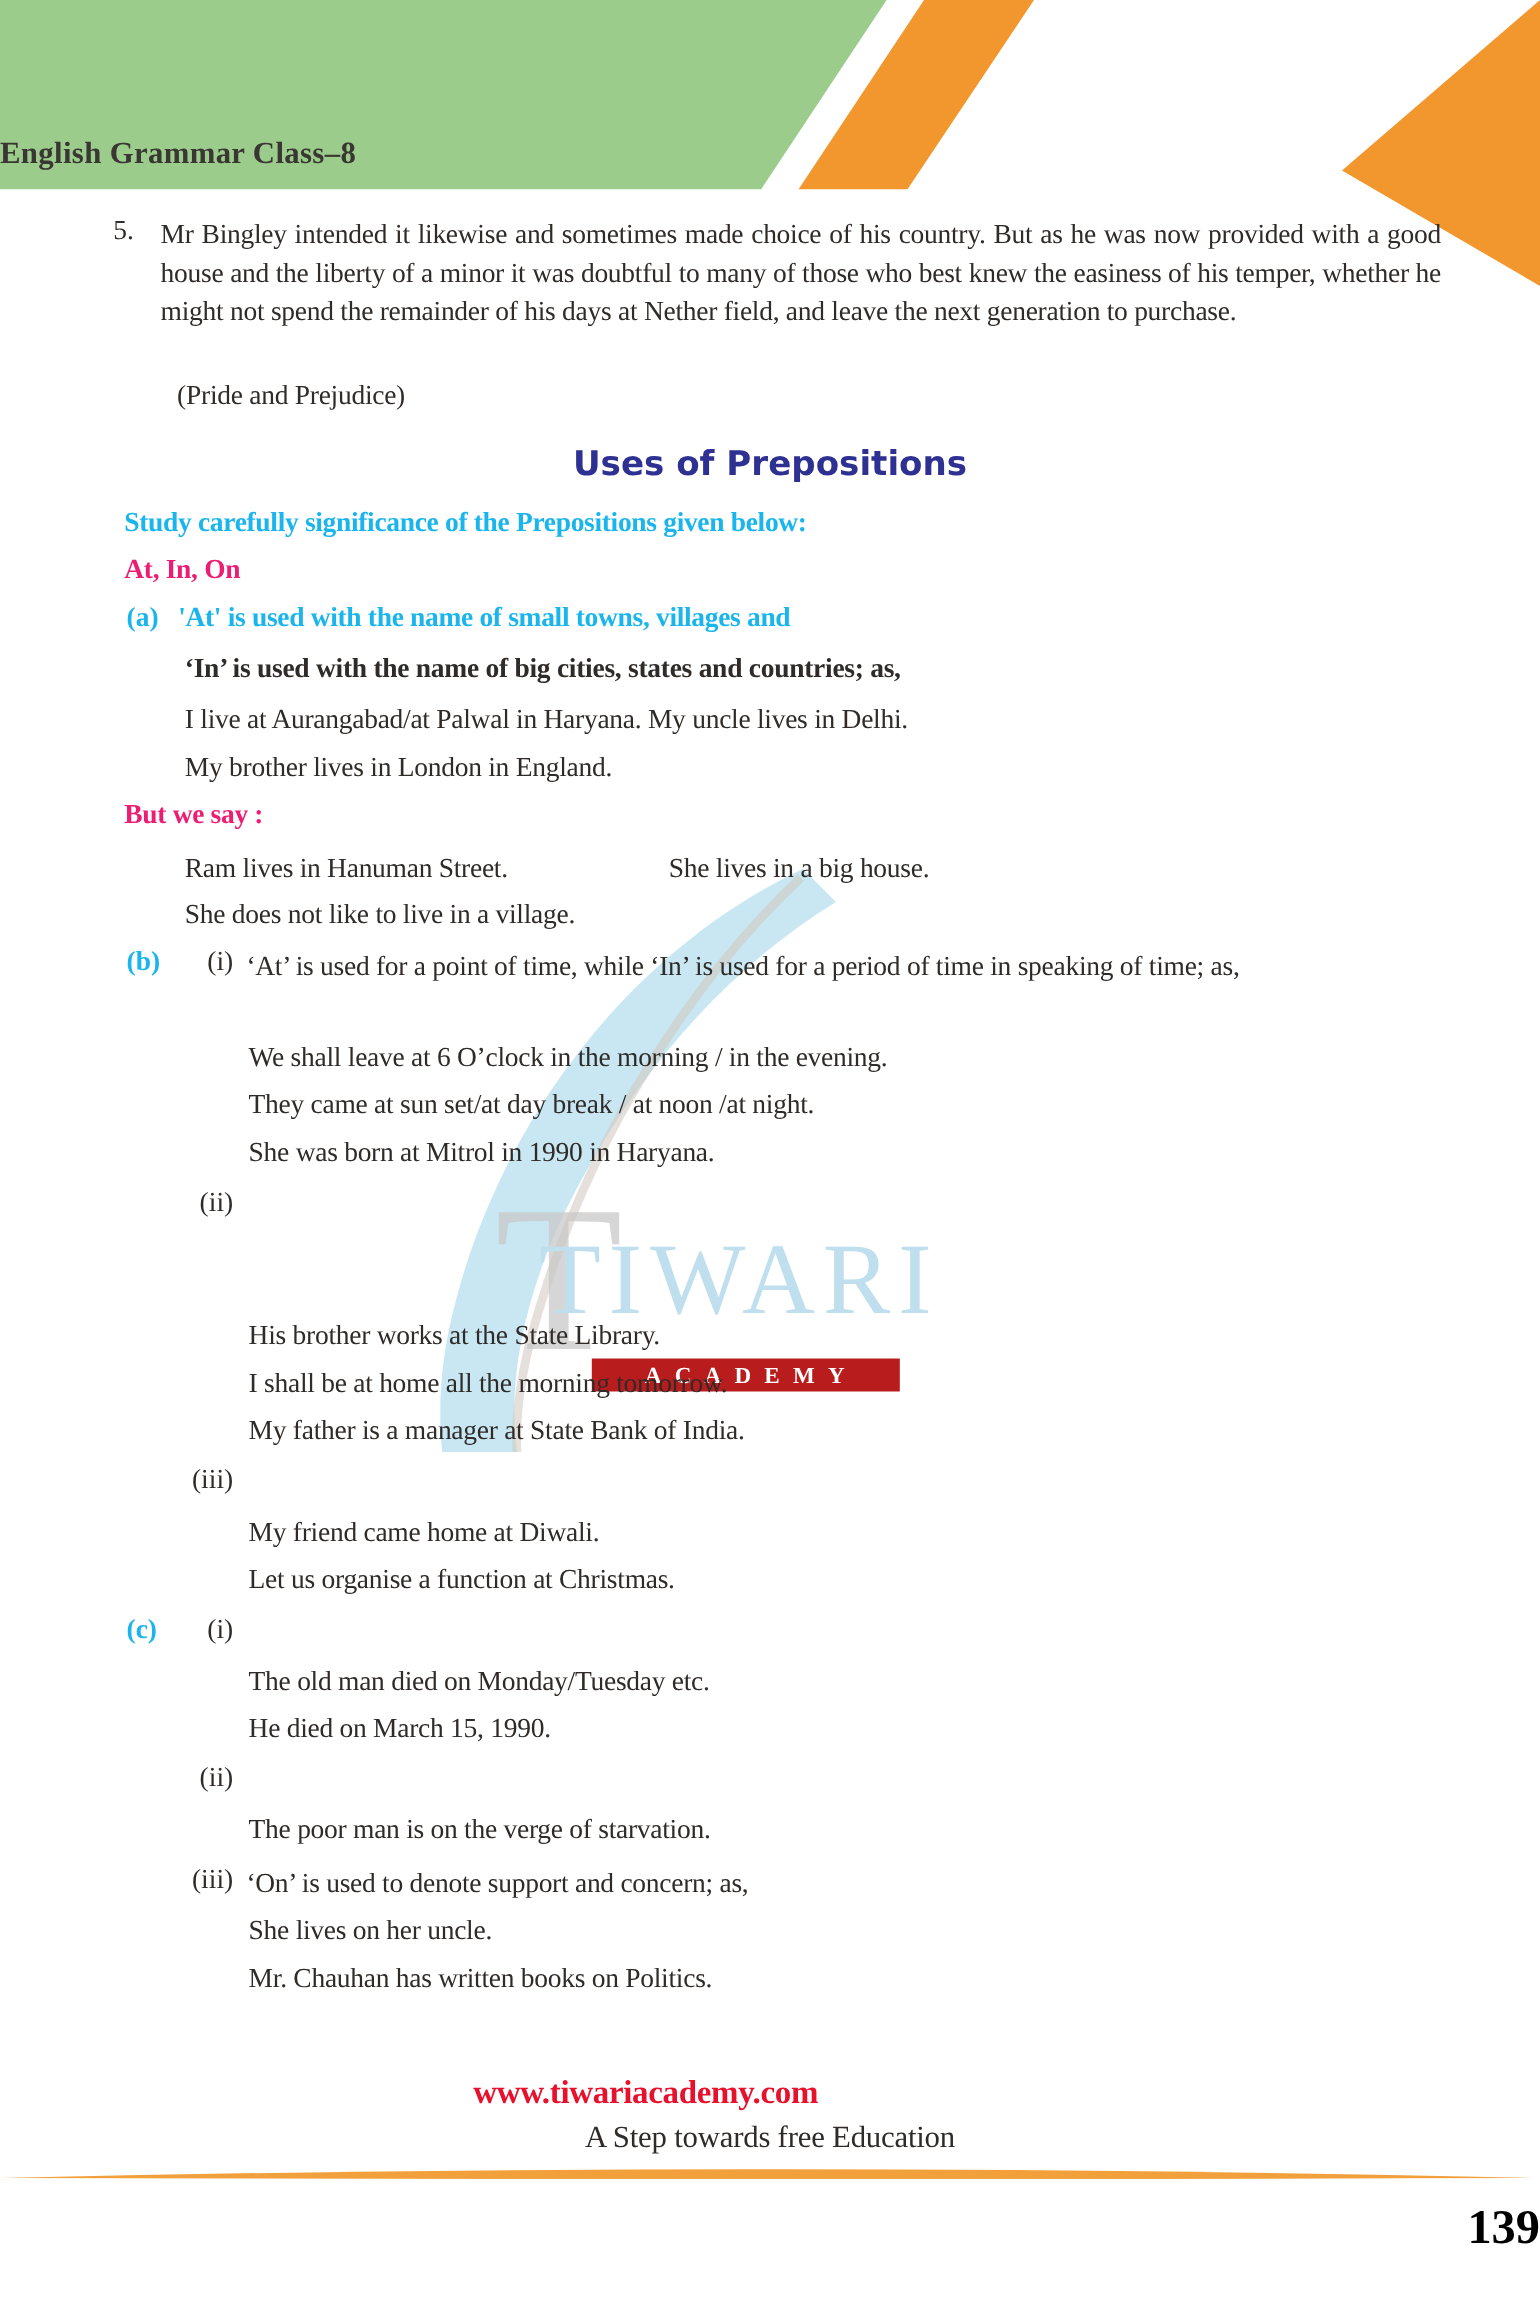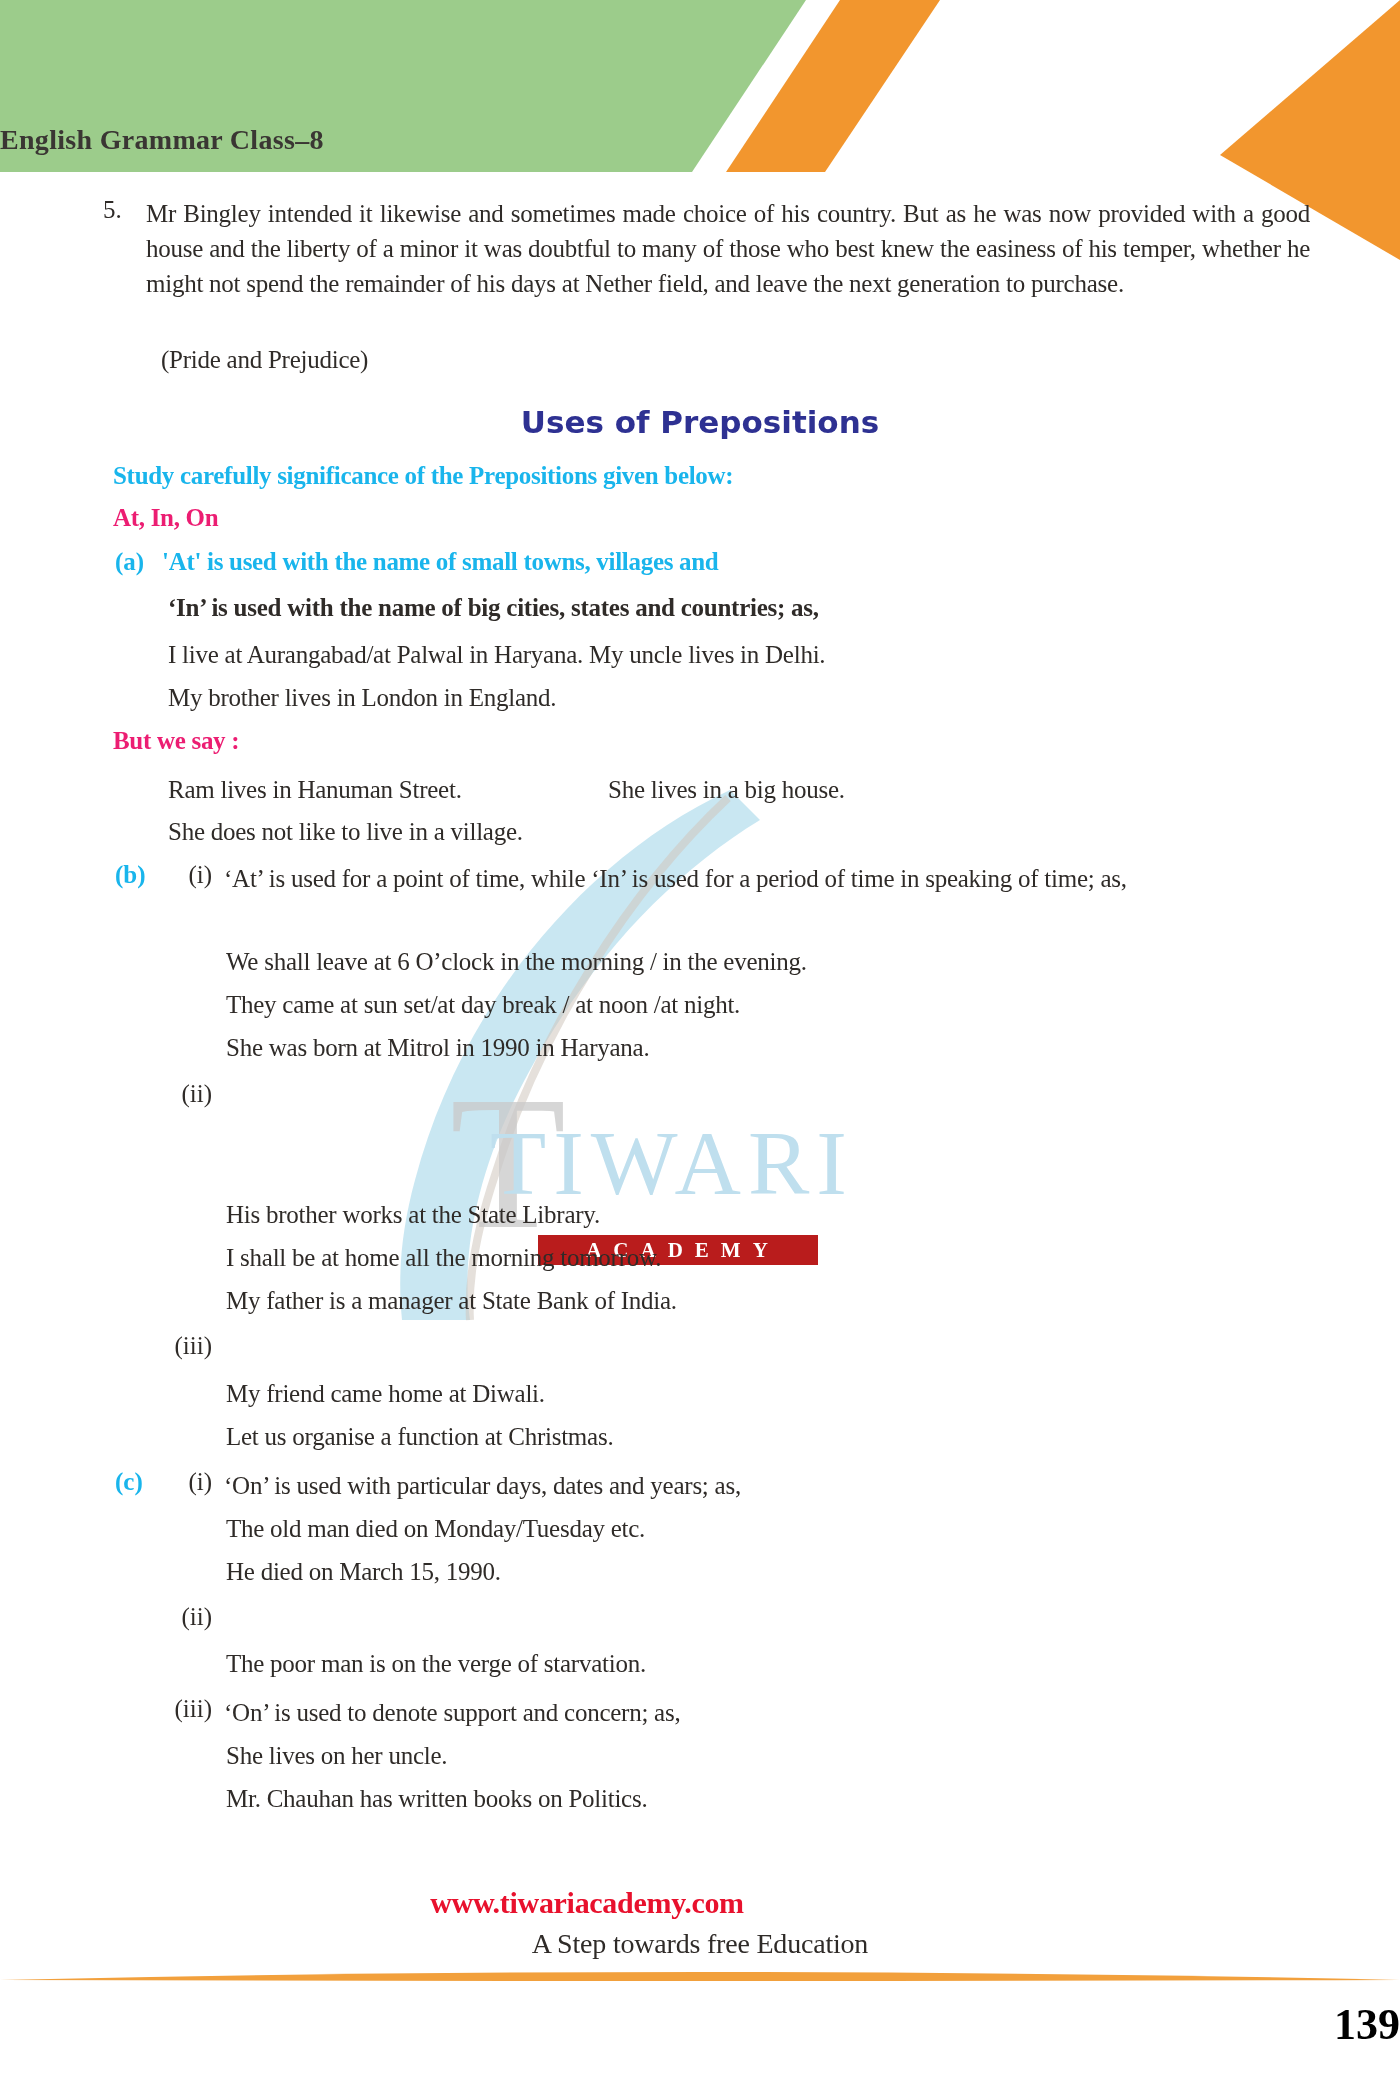--- a/index.html
+++ b/index.html
@@ -302,21 +302,20 @@
     <div class="row" style="position:absolute; top:1332px; left:100px; width:1212px;">
       <div class="lbl-a"></div>
       <div class="lbl-rom">(iii)</div>
     </div>
     <div class="ex-line" style="position:absolute; top:1376px; left:226px;">My friend came home at Diwali.</div>
     <div class="ex-line" style="position:absolute; top:1419px; left:226px;">Let us organise a function at Christmas.</div>
 
     <div class="row" style="position:absolute; top:1468px; left:100px; width:1212px;">
       <div class="lbl-a marker-cyan">(c)</div>
       <div class="lbl-rom">(i)</div>
-      <div class="rowtext nojust">‘On’ is used with particular days, dates and years; as,</div>
     </div>
     <div class="ex-line" style="position:absolute; top:1511px; left:226px;">The old man died on Monday/Tuesday etc.</div>
     <div class="ex-line" style="position:absolute; top:1554px; left:226px;">He died on March 15, 1990.</div>
 
     <div class="row" style="position:absolute; top:1603px; left:100px; width:1212px;">
       <div class="lbl-a"></div>
       <div class="lbl-rom">(ii)</div>
     </div>
     <div class="ex-line" style="position:absolute; top:1646px; left:226px;">The poor man is on the verge of starvation.</div>
 

